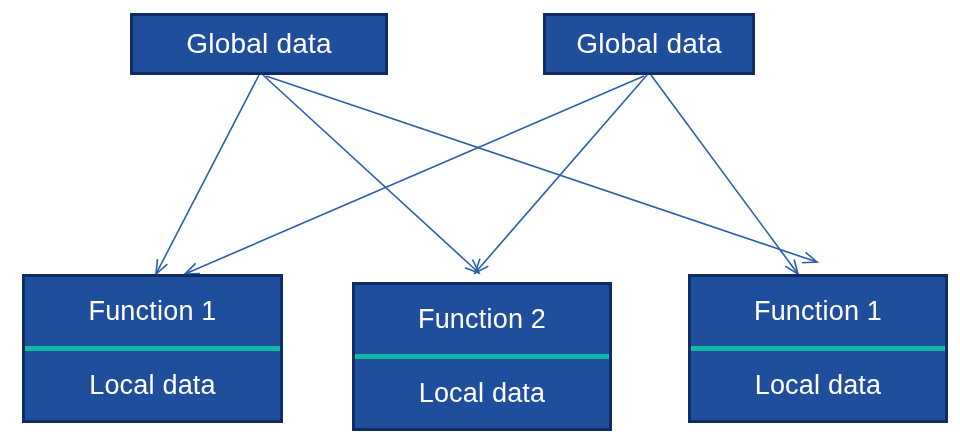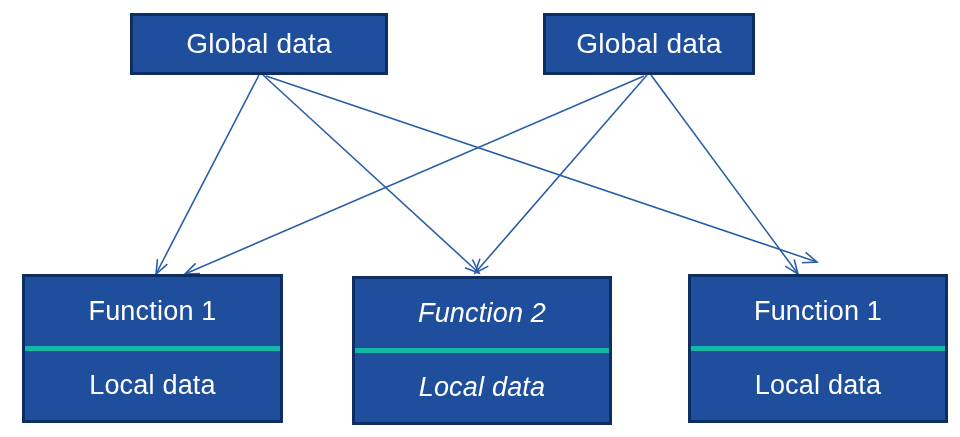--- a/index.html
+++ b/index.html
@@ -93,21 +93,21 @@
 
   <div class="node global-node" style="left: 543px; top: 13px; width: 212px; height: 62px;">
     <div class="node-cell">Global data</div>
   </div>
 
   <div class="node function-node" style="left: 22px; top: 274px; width: 261px; height: 149px;">
     <div class="node-cell divided">Function 1</div>
     <div class="node-cell">Local data</div>
   </div>
 
-  <div class="node function-node" style="left: 352px; top: 276px; width: 260px; height: 149px; font-style: italic;">
+  <div class="node function-node" style="left: 352px; top: 282px; width: 260px; height: 149px;">
     <div class="node-cell divided">Function 2</div>
     <div class="node-cell">Local data</div>
   </div>
 
   <div class="node function-node" style="left: 688px; top: 274px; width: 260px; height: 149px;">
     <div class="node-cell divided">Function 1</div>
     <div class="node-cell">Local data</div>
   </div>
 
 </div>

